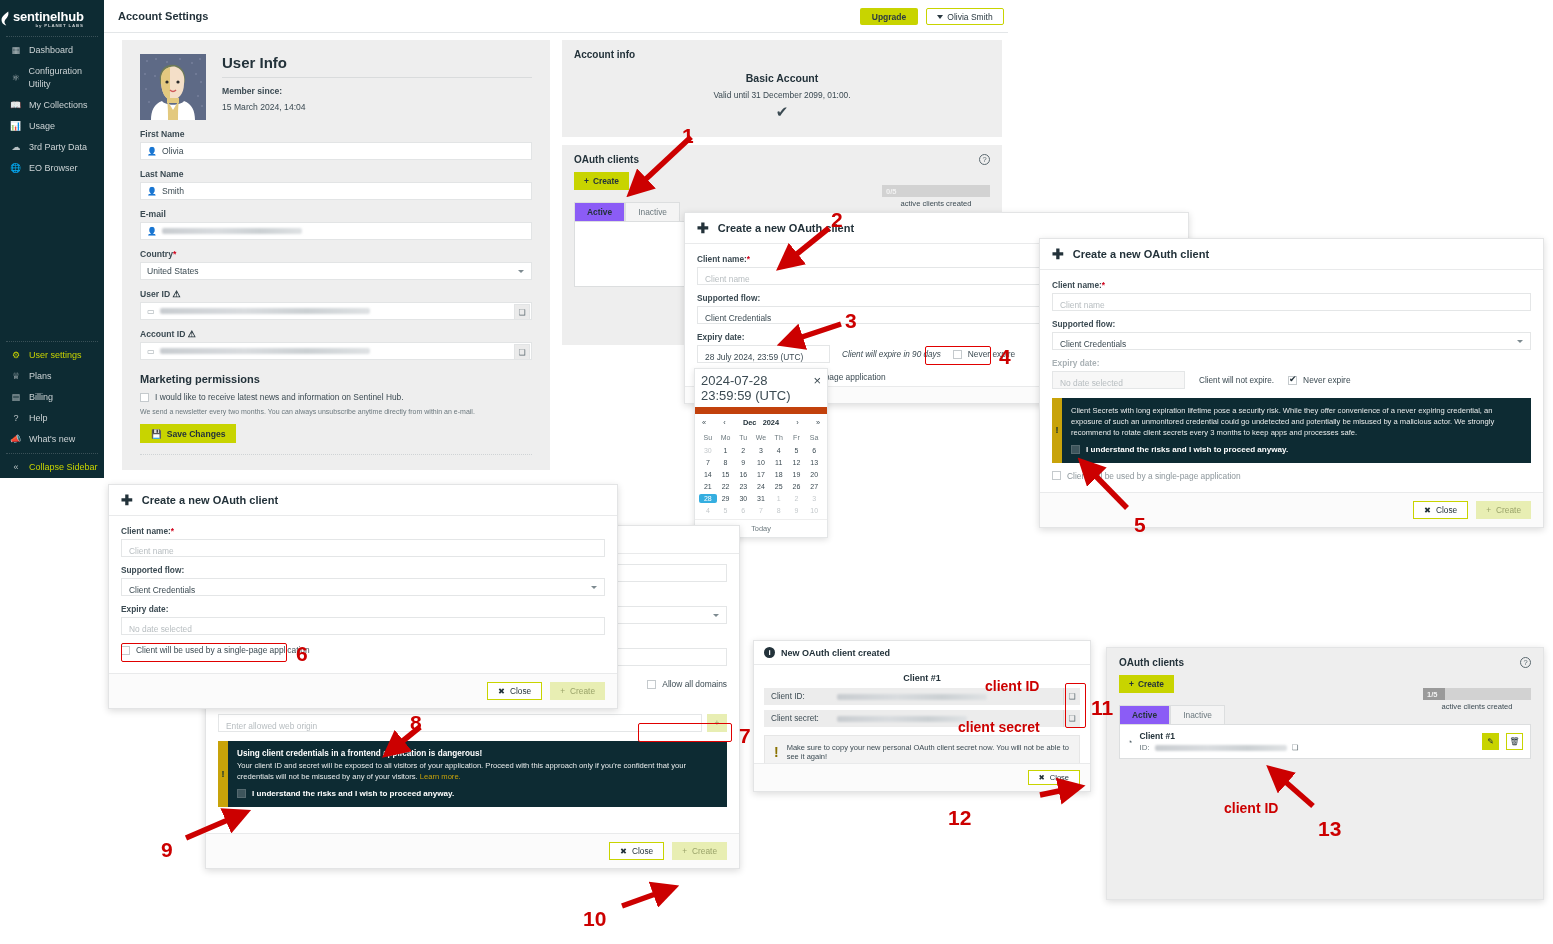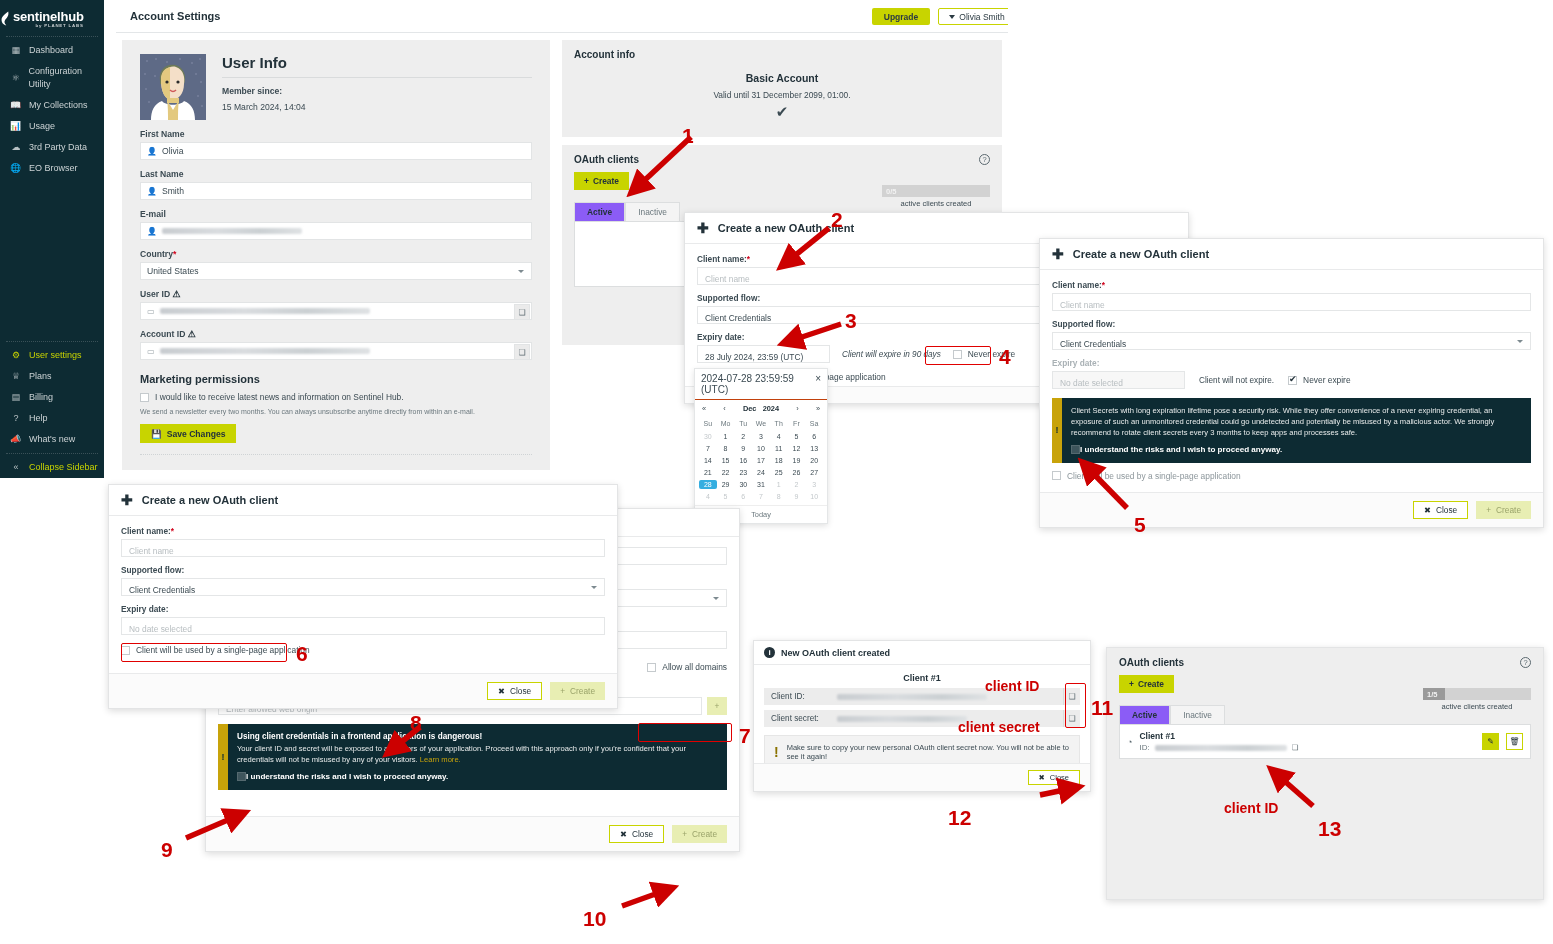--- a/index.html
+++ b/index.html
@@ -19,21 +19,21 @@
   .logo-sub { font-size:4.4px; letter-spacing:0.8px; color:#c9ced0; text-align:right; display:block; margin-top:-1px; }
   .logo-mark { display:inline-block; width:11px; height:15px; vertical-align:-3px; margin-right:2px; }
   .sb-div { border-top:1px dotted #3a5158; margin:3px 6px 3px 6px; }
   .nav-item { display:flex; align-items:center; gap:7px; padding:4px 0 4px 10px; font-size:9px; color:#ccd3d5; cursor:pointer; line-height:13px; }
   .nav-item .ico { width:12px; text-align:center; font-size:9px; color:#b9c2c5; display:inline-block; }
   .nav-item.active { color:#c8d400; }
   .nav-item.active .ico { color:#c8d400; }
   .sb-bottom { position:absolute; left:0; bottom:0; width:104px; }
   .collapse { color:#c8d400; }
   
-  .topbar { position:absolute; left:116px; top:0; right:0; height:33px; background:#fff; border-bottom:1px solid #e3e6e8; }
+  .topbar { position:absolute; left:104px; top:0; right:0; height:33px; background:#fff; border-bottom:1px solid #e3e6e8; }
   .topbar .title { position:absolute; left:14px; top:10px; font-size:11px; font-weight:600; color:#23323a; }
   .btn-upgrade { position:absolute; left:756px; top:8px; width:58px; height:17px; background:#c8d400; border:none; border-radius:2px;
      font-size:8.5px; font-weight:700; color:#2b3a42; cursor:pointer; font-family:inherit; }
   .btn-user { position:absolute; left:822px; top:8px; width:78px; height:17px; background:#fff; border:1px solid #c8d400; border-radius:2px;
      font-size:8.5px; color:#2b3a42; cursor:pointer; display:flex; align-items:center; justify-content:center; gap:4px; font-family:inherit; }
   .caret { width:0;height:0;border-left:3px solid transparent;border-right:3px solid transparent;border-top:4px solid #2b3a42; display:inline-block; }
   
   .page { position:absolute; left:104px; top:33px; right:0; bottom:0; background:#fff; padding:9px 0 0 0; }
   .card { background:#eeeeee; position:absolute; }
   
@@ -88,25 +88,25 @@
   .m-lab.dim { color:#a9b1b5; }
   .m-inp { height:18px; border:1px solid #e4e6e7; background:#fff; font-size:8.4px; color:#b7bdc0; display:flex; align-items:flex-end; padding:0 7px; position:relative; }
   .m-inp.val { color:#3b4a52; }
   .m-foot { border-top:1px solid #e9eaeb; padding:8px 12px; display:flex; justify-content:flex-end; gap:8px; background:#fbfbfb; }
   .btn-close { background:#fff; border:1px solid #c8d400; height:18px; padding:0 10px; font-size:8.3px; color:#23323a; display:inline-flex; align-items:center; gap:5px; cursor:pointer; font-family:inherit; }
   .btn-create-dis { background:#e8eeb3; border:none; height:18px; padding:0 10px; font-size:8.3px; color:#9aa36a; display:inline-flex; align-items:center; gap:5px; cursor:pointer; font-family:inherit; }
   .warnbox { display:flex; background:#0d2b33; margin-top:9px; }
   .warnbar { width:10px; background:#c8a30a; color:#0d2b33; font-size:9px; font-weight:700; display:flex; align-items:center; justify-content:center; }
   .warnbody { padding:7px 9px; color:#e9ecec; font-size:7.6px; line-height:1.45; flex:1; }
   .warnbody b { color:#fff; font-size:8.2px; }
-  .warn-chk { display:flex; align-items:center; margin-top:6px; font-size:8.1px; font-weight:700; color:#fff; }
+  .warn-chk { display:flex; align-items:center; gap:6px; margin-top:6px; font-size:8.1px; font-weight:700; color:#fff; }
   .chk-dark { width:9px; height:9px; background:#3e555c; border:1px solid #55696f; display:inline-block; flex:0 0 auto; }
   
   .dp { position:absolute; width:134px; background:#fff; border:1px solid #e4e6e7; box-shadow:0 2px 6px rgba(0,0,0,.12); font-size:7.4px; color:#3b4a52; }
-  .dp-top { padding:4px 6px; border-bottom:1px solid #c2410c; display:flex; justify-content:space-between; font-size:10px; }
+  .dp-top { padding:4px 6px; border-bottom:7px solid #c2410c; display:flex; justify-content:space-between; font-size:13px; }
   .dp-nav { display:flex; align-items:center; justify-content:space-between; padding:4px 7px; font-size:7.4px; }
   .dp-nav .mid { font-weight:700; color:#23323a; }
   .dp-grid { display:grid; grid-template-columns:repeat(7,1fr); text-align:center; padding:3px 4px 4px 4px; row-gap:3px; }
   .dp-grid .dow { color:#6b787e; font-size:7px; padding-bottom:2px; }
   .dp-grid .d { font-size:7px; padding:1px 0; }
   .dp-grid .d.mut { color:#c3c8cb; }
   .dp-grid .d.sel { background:#35aee0; color:#fff; border-radius:2px; }
   .dp-today { text-align:center; border-top:1px solid #eee; padding:4px; color:#6b787e; font-size:7.4px; }
   
   .cd-row { display:flex; align-items:stretch; margin-top:5px; }
@@ -487,21 +487,21 @@
       <span>✖</span>
       <span>Close</span>
     </button>
     <button class="btn-create-dis">
       <span>+</span>
       <span>Create</span>
     </button>
   </div>
 </div>
 
-<div class="modal" style="left:205px; top:508px; width:535px; height:344px;">
+<div class="modal" style="left:205px; top:525px; width:535px; height:344px;">
   <div class="m-head" style="height:28px"></div>
   <div class="m-body" style="padding-top:8px">
     <div class="m-inp" style="margin-top:2px"></div>
     <div class="m-inp val" style="margin-top:24px">
       <span class="sel-caret"></span>
     </div>
     <div class="m-inp" style="margin-top:24px"></div>
     <div style="display:flex; align-items:center; justify-content:space-between; margin-top:13px;">
       <div class="chkrow">
         <span class="chk checked"></span>

